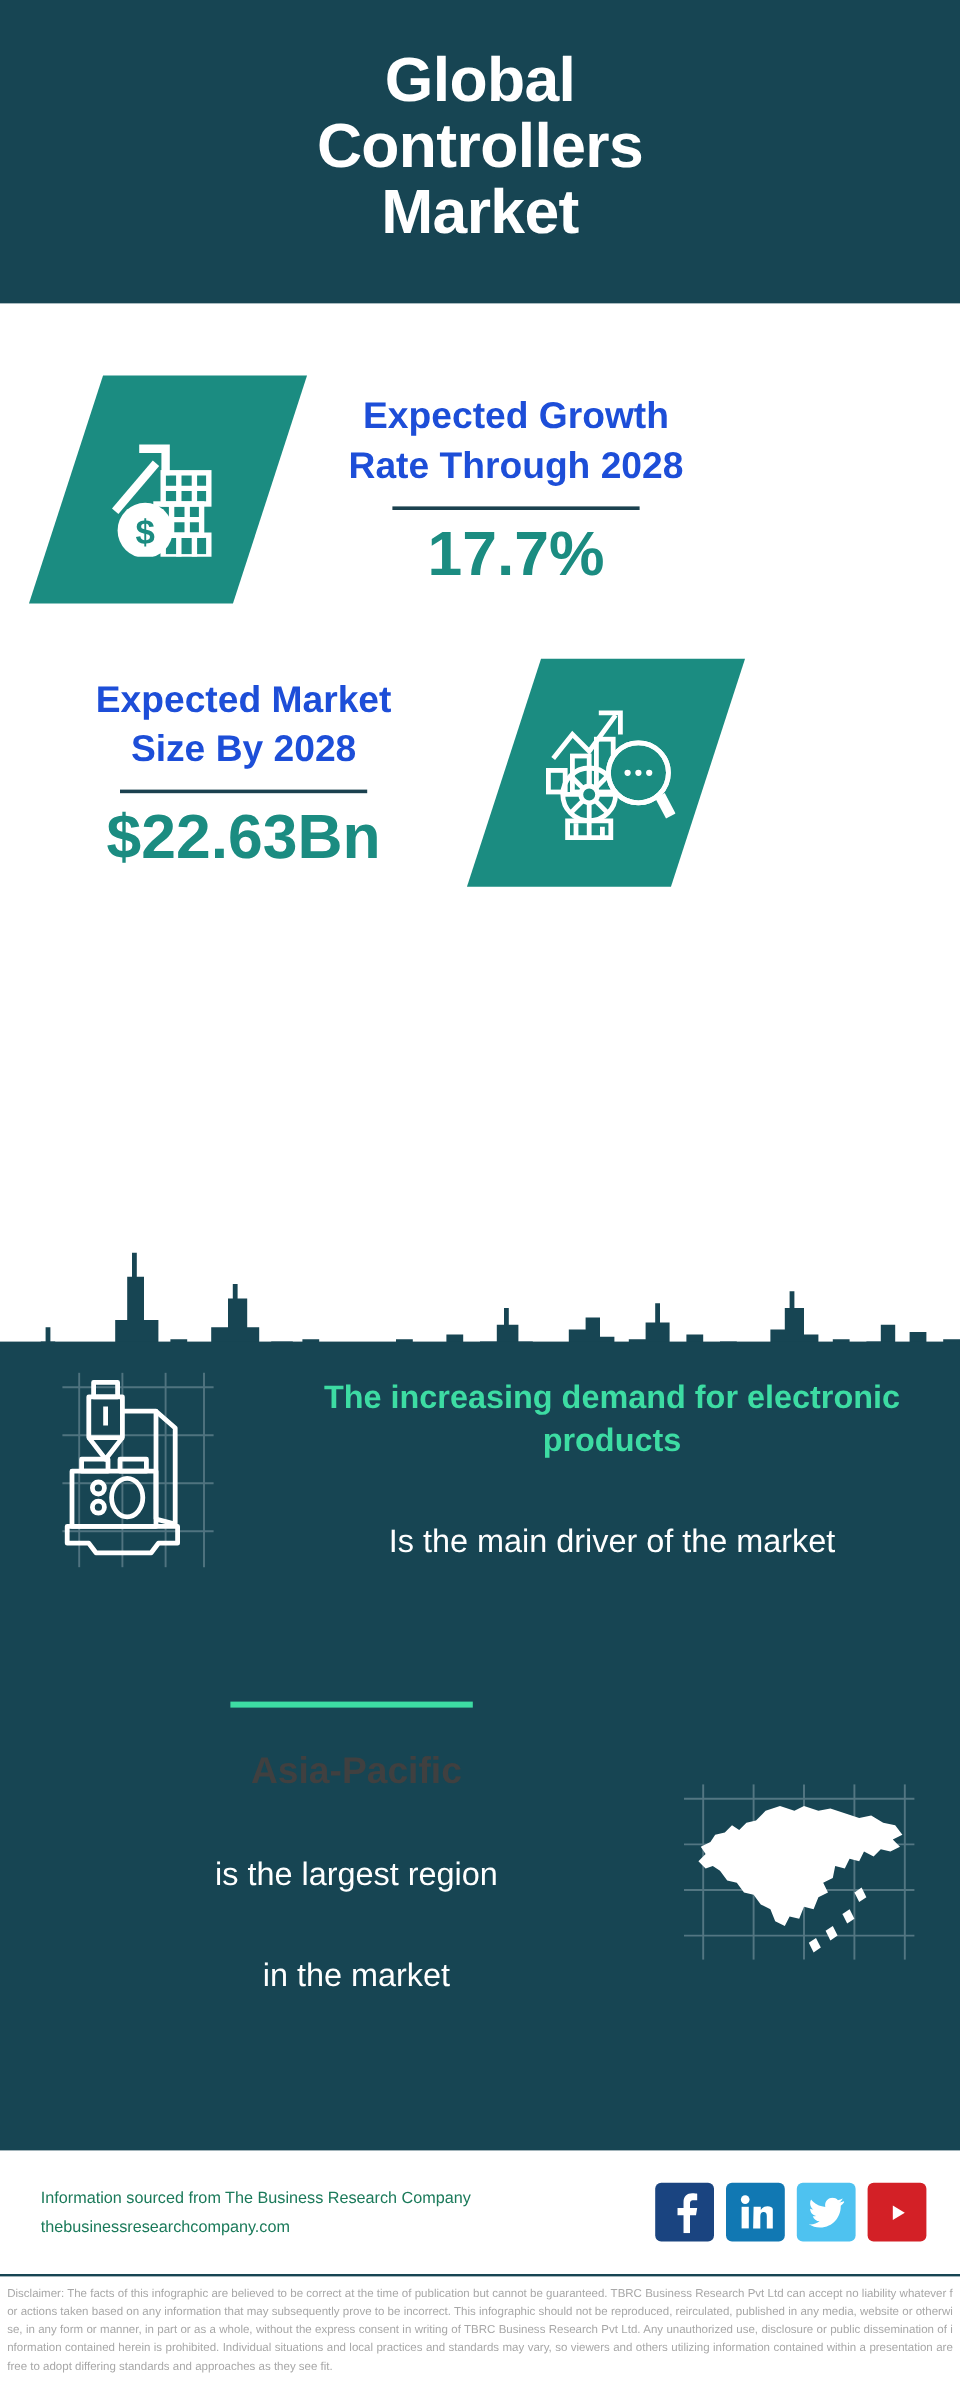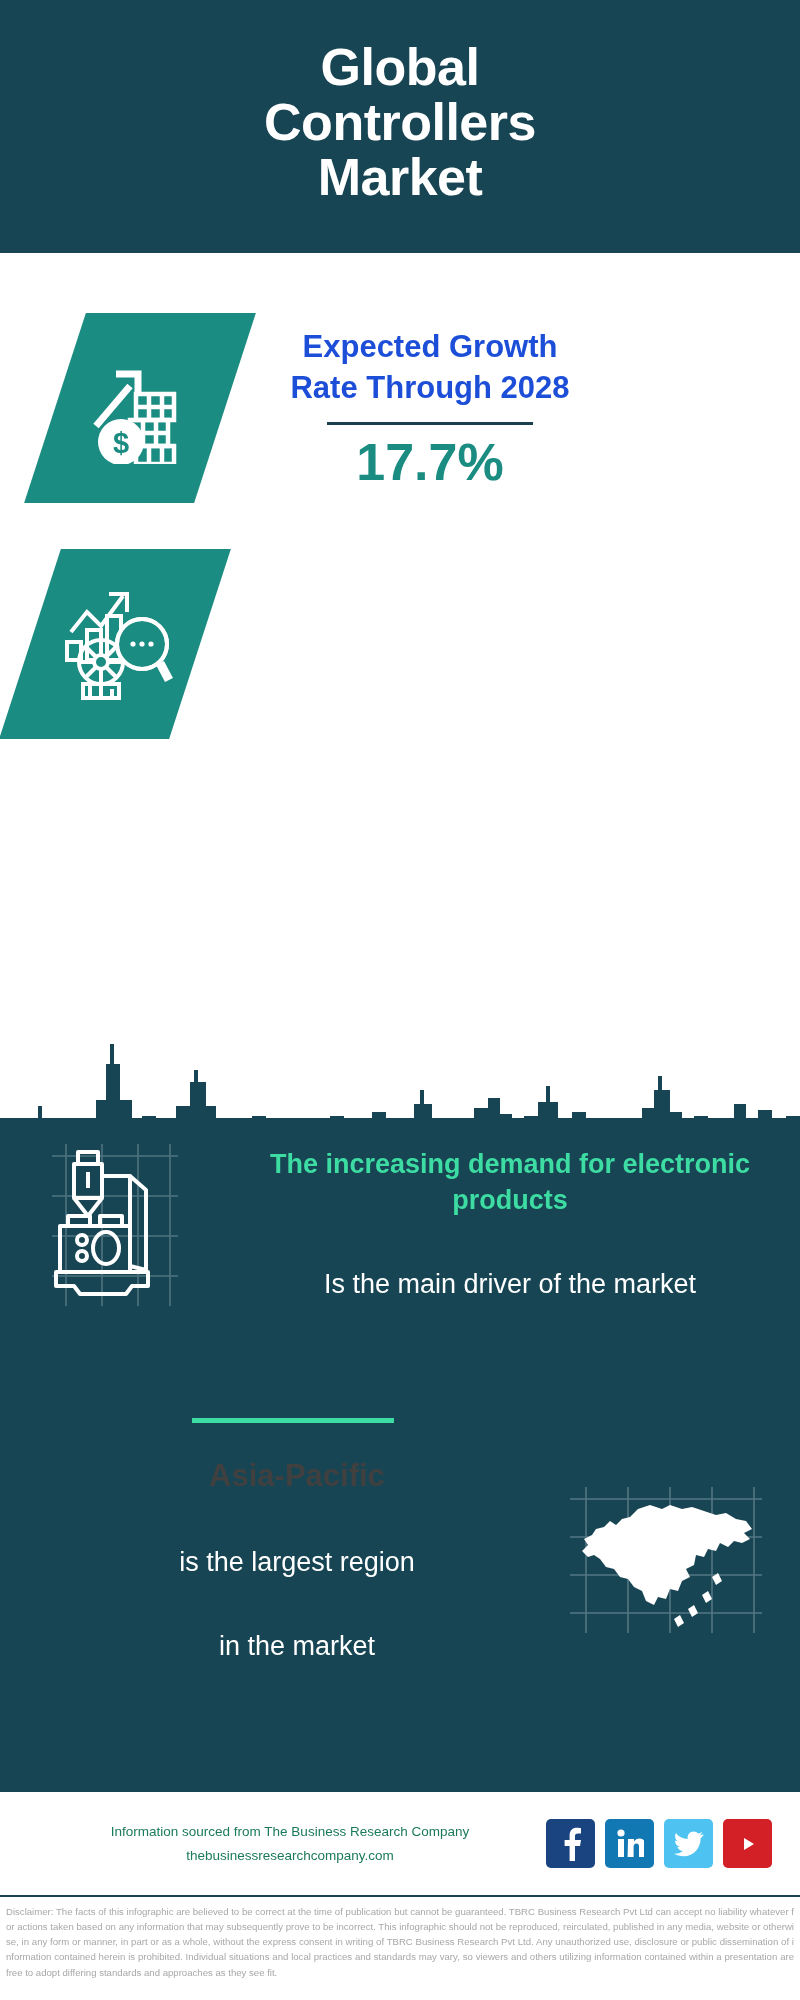--- a/index.html
+++ b/index.html
@@ -146,21 +146,21 @@
     display:flex;
     align-items:center;
     padding:0 28px 0 34px;
   }
   .footer-text {
     flex:1;
     color:#1B7A5A;
     font-size:13.5px;
     line-height:1.72;
   }
-  .footer-text .l { display:block;text-align:center; }
+  .footer-text .l { display:block; }
   .social { display:flex; gap:10px; align-items:center; }
   .sicon {
     width:49px; height:49px;
     border-radius:5px;
     display:flex; align-items:center; justify-content:center;
   }
   .s-fb { background:#1A4480; }
   .s-li { background:#1178B3; }
   .s-tw { background:#4EC2F0; }
   .s-yt { background:#D32026; }
@@ -220,20 +220,28 @@
       <div class="stat-title">
         <span>Expected Growth</span><br>
         <span>Rate Through 2028</span>
       </div>
       <div class="stat-rule"></div>
       <div class="stat-value">17.7%</div>
     </div>
   </div>
 
   <div class="stat-row row-size">
+    <div class="stat-text">
+      <div class="stat-title">
+        <span>Expected Market</span><br>
+        <span>Size By 2028</span>
+      </div>
+      <div class="stat-rule"></div>
+      <div class="stat-value">$22.63Bn</div>
+    </div>
     <div class="para">
       <div class="inner">
         <svg width="116" height="116" viewBox="0 0 116 116" fill="none" stroke="#fff" stroke-width="4">
           <path d="M14 46 L30 26 L44 40 L66 10" fill="none"></path>
           <path d="M52 8 L70 8 L70 26" fill="none"></path>
           <rect x="10" y="56" width="14" height="18"></rect>
           <rect x="30" y="44" width="14" height="30"></rect>
           <rect x="50" y="30" width="14" height="44"></rect>
           <circle cx="44" cy="76" r="22" fill="none"></circle>
           <line x1="44" y1="54" x2="44" y2="98"></line>

